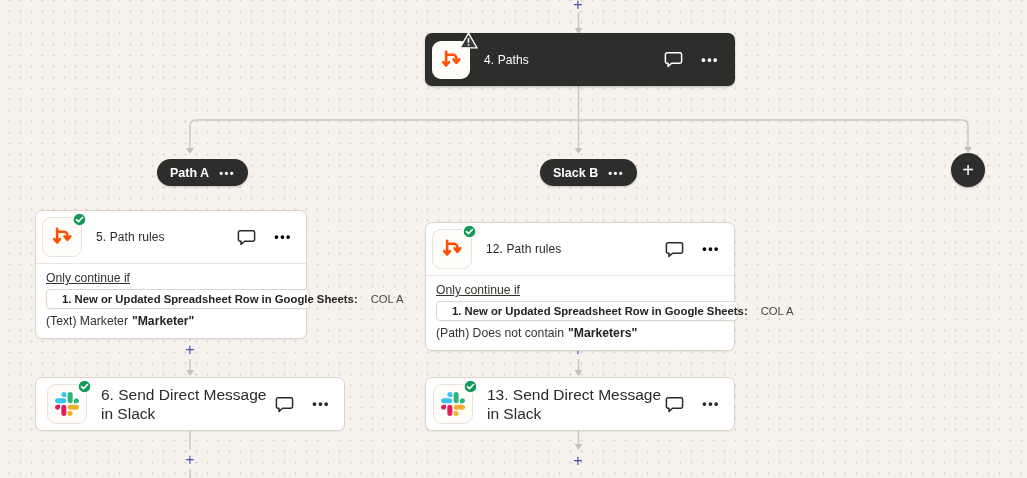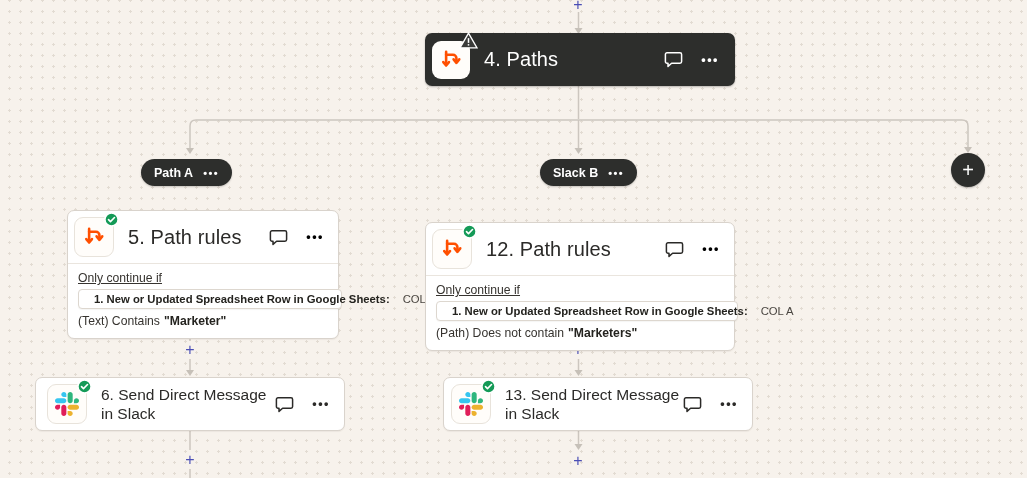--- a/index.html
+++ b/index.html
@@ -23,21 +23,21 @@
   }
   .card-header{display:flex;align-items:center;padding:6px 14px 6px 6px;}
   .icon-box{
     position:relative;width:38px;height:38px;flex:0 0 38px;border-radius:9px;
     background:#fffdfa;border:1px solid #e8e3db;display:flex;align-items:center;justify-content:center;
   }
   .node.dark .icon-box{border:none;}
   .badge{position:absolute;line-height:0;}
   .badge.check{top:-6px;right:-6px;}
   .badge.warn{top:-9px;right:-8px;}
-  .node-title{font-size:20px;font-weight:500;margin-left:14px;letter-spacing:.1px;}
+  .node-title{font-size:12px;font-weight:500;margin-left:14px;letter-spacing:.1px;}
   .card .node-title{color:#2b2a28;}
   .title-wrap{margin-left:14px;font-size:15.5px;font-weight:500;line-height:1.25;width:200px;}
   .spacer{flex:1;}
   .bubble{line-height:0;cursor:pointer;}
   .dots{font-weight:700;font-size:12.5px;letter-spacing:1.5px;margin-left:18px;cursor:pointer;user-select:none;white-space:nowrap;}
   .divider{border-top:1px solid #eae5de;}
   .card-body{padding:7px 10px 10px 10px;font-size:12.2px;color:#36332f;}
   .intro-line{margin:0 0 4px 0;text-decoration:underline;}
   .field-tag{
     display:inline-flex;align-items:center;gap:10px;max-width:100%;
@@ -122,32 +122,32 @@
     <span class="node-title">4. Paths</span>
     <span class="spacer"></span>
     <span class="bubble">
       <svg width="19" height="17" viewBox="0 0 19 17" fill="none" stroke="#fff" stroke-width="1.5" stroke-linejoin="round">
         <path d="M3 1.8 h13 a1.6 1.6 0 0 1 1.6 1.6 v7.2 a1.6 1.6 0 0 1 -1.6 1.6 h-8.4 l-3.6 3.2 v-3.2 h-1 a1.6 1.6 0 0 1 -1.6 -1.6 V3.4 a1.6 1.6 0 0 1 1.6 -1.6 z"></path>
       </svg>
     </span>
     <span class="dots">•••</span>
   </div>
 
-  <div class="pill" style="left:141px;top:159px;">
+  <div class="pill" style="left:157px;top:159px;">
     <span class="pill-label">Path A</span>
     <span class="dots">•••</span>
   </div>
   <div class="pill" style="left:540px;top:159px;">
     <span class="pill-label">Slack B</span>
     <span class="dots">•••</span>
   </div>
 
   <div class="add-path" style="left:951px;top:153px;">+</div>
 
-  <div class="card" style="left:35px;top:210px;width:272px;margin-left:32px;">
+  <div class="card" style="left:35px;top:210px;width:272px;">
     <div class="card-header">
       <div class="icon-box">
         <svg width="26" height="26" viewBox="0 0 24 24">
           <g fill="none" stroke="#ff4f00" stroke-width="2.4" stroke-linecap="round" stroke-linejoin="round">
             <path d="M7.5 4.5 V16.2"></path>
               <path d="M4.9 13.9 L7.5 17.1 L10.1 13.9"></path>
             <path d="M7.5 7.2 H13.8 a3.2 3.2 0 0 1 3.2 3.2 V13.6"></path>
               <path d="M14.4 11.4 L17 14.6 L19.6 11.4"></path>
           </g>
         </svg>
@@ -173,21 +173,21 @@
       <span class="field-tag">
         <svg width="11" height="14" viewBox="0 0 11 14">
           <path d="M1.2 0 H7 L10.8 3.8 V12.8 A1.2 1.2 0 0 1 9.6 14 H1.2 A1.2 1.2 0 0 1 0 12.8 V1.2 A1.2 1.2 0 0 1 1.2 0 Z" fill="#169a4e"></path>
           <rect x="2.4" y="6.2" width="6.2" height="4.6" fill="none" stroke="#fff" stroke-width="0.9"></rect>
           <line x1="2.4" y1="8.5" x2="8.6" y2="8.5" stroke="#fff" stroke-width="0.9"></line>
           <line x1="5.5" y1="6.2" x2="5.5" y2="10.8" stroke="#fff" stroke-width="0.9"></line>
         </svg>
         <b>1. New or Updated Spreadsheet Row in Google Sheets:</b>
           <span class="tag-val">COL A</span>
       </span>
-      <div class="cond-line"><span>(Text) Contains</span><b>"Marketer"</b></div>
+      <div class="cond-line"><span>(Text) Marketer</span><b>"Marketer"</b></div>
     </div>
   </div>
 
   <div class="card" style="left:425px;top:222px;width:310px;">
     <div class="card-header">
       <div class="icon-box">
         <svg width="26" height="26" viewBox="0 0 24 24">
           <g fill="none" stroke="#ff4f00" stroke-width="2.4" stroke-linecap="round" stroke-linejoin="round">
             <path d="M7.5 4.5 V16.2"></path>
               <path d="M4.9 13.9 L7.5 17.1 L10.1 13.9"></path>
@@ -250,21 +250,21 @@
     <div class="title-wrap">6. Send Direct Message in Slack</div>
     <span class="spacer"></span>
     <span class="bubble">
       <svg width="19" height="17" viewBox="0 0 19 17" fill="none" stroke="#2b2a28" stroke-width="1.5" stroke-linejoin="round">
         <path d="M3 1.8 h13 a1.6 1.6 0 0 1 1.6 1.6 v7.2 a1.6 1.6 0 0 1 -1.6 1.6 h-8.4 l-3.6 3.2 v-3.2 h-1 a1.6 1.6 0 0 1 -1.6 -1.6 V3.4 a1.6 1.6 0 0 1 1.6 -1.6 z"></path>
       </svg>
     </span>
     <span class="dots">•••</span>
   </div>
 
-  <div class="node light" style="left:443px;top:377px;width:310px;height:54px;padding:7px 14px 7px 7px;">
+  <div class="node light" style="left:425px;top:377px;width:310px;height:54px;padding:7px 14px 7px 7px;">
     <div class="icon-box">
       <svg width="24" height="24" viewBox="0 0 122.8 122.8">
         <path d="M25.8 77.6c0 7.1-5.8 12.9-12.9 12.9S0 84.7 0 77.6s5.8-12.9 12.9-12.9h12.9v12.9z" fill="#E01E5A"></path>
         <path d="M32.3 77.6c0-7.1 5.8-12.9 12.9-12.9s12.9 5.8 12.9 12.9v32.3c0 7.1-5.8 12.9-12.9 12.9s-12.9-5.8-12.9-12.9V77.6z" fill="#E01E5A"></path>
         <path d="M45.2 25.8c-7.1 0-12.9-5.8-12.9-12.9S38.1 0 45.2 0s12.9 5.8 12.9 12.9v12.9H45.2z" fill="#36C5F0"></path>
         <path d="M45.2 32.3c7.1 0 12.9 5.8 12.9 12.9s-5.8 12.9-12.9 12.9H12.9C5.8 58.1 0 52.3 0 45.2s5.8-12.9 12.9-12.9h32.3z" fill="#36C5F0"></path>
         <path d="M97 45.2c0-7.1 5.8-12.9 12.9-12.9s12.9 5.8 12.9 12.9-5.8 12.9-12.9 12.9H97V45.2z" fill="#2EB67D"></path>
         <path d="M90.5 45.2c0 7.1-5.8 12.9-12.9 12.9s-12.9-5.8-12.9-12.9V12.9C64.7 5.8 70.5 0 77.6 0s12.9 5.8 12.9 12.9v32.3z" fill="#2EB67D"></path>
         <path d="M77.6 97c7.1 0 12.9 5.8 12.9 12.9s-5.8 12.9-12.9 12.9-12.9-5.8-12.9-12.9V97h12.9z" fill="#ECB22E"></path>
         <path d="M77.6 90.5c-7.1 0-12.9-5.8-12.9-12.9s5.8-12.9 12.9-12.9h32.3c7.1 0 12.9 5.8 12.9 12.9s-5.8 12.9-12.9 12.9H77.6z" fill="#ECB22E"></path>

